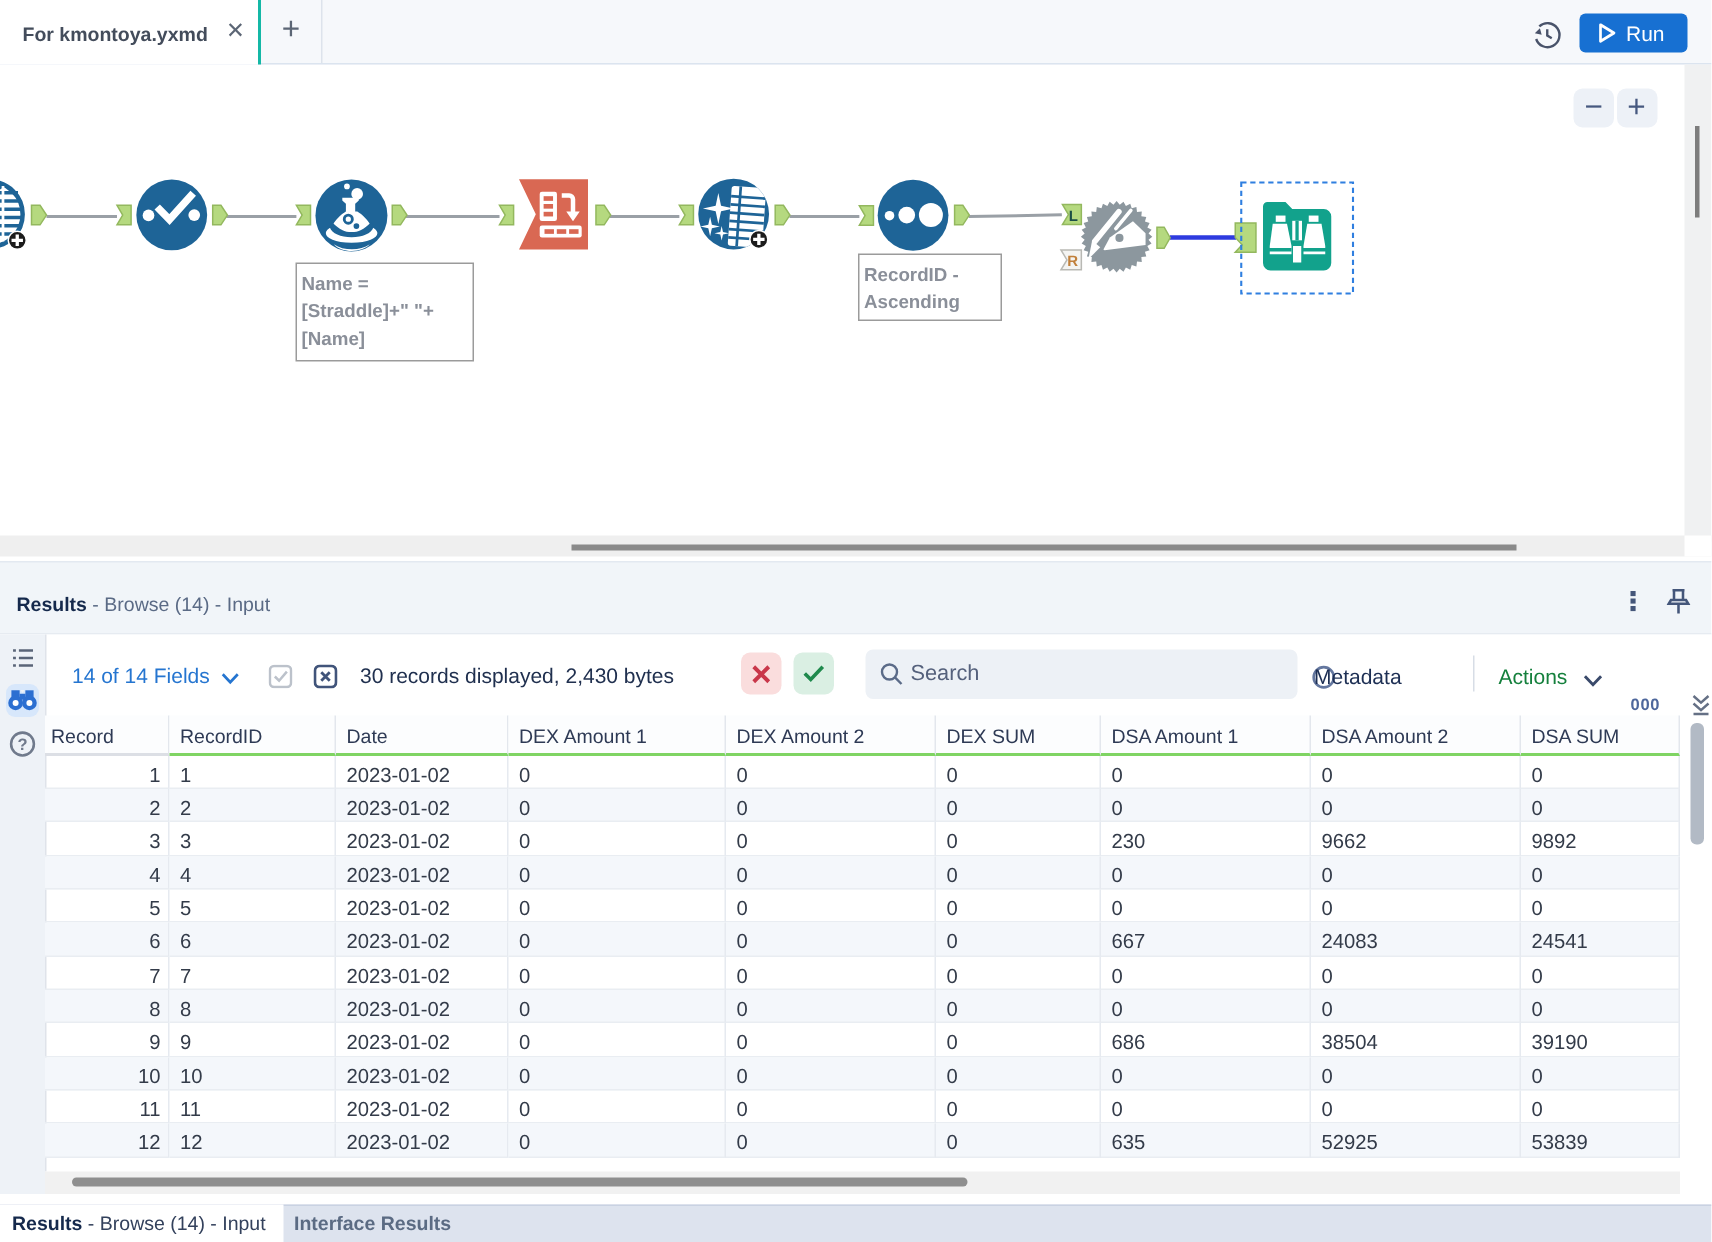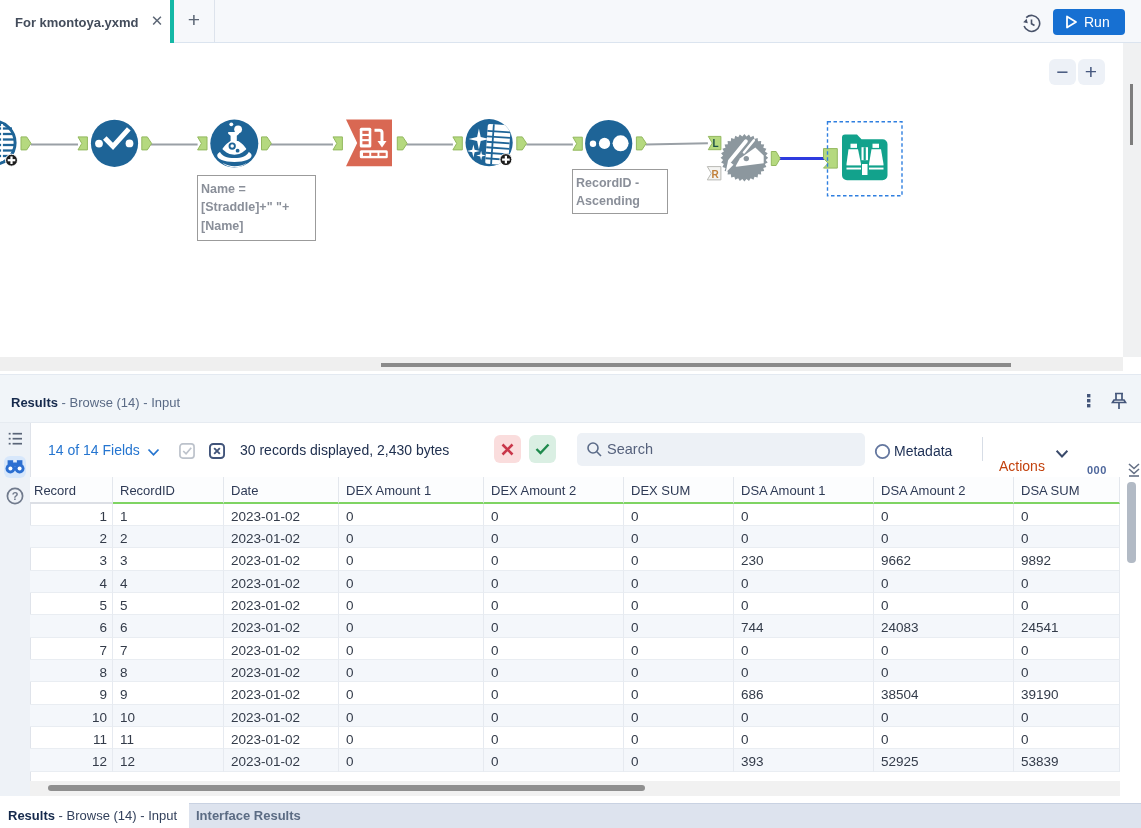--- a/index.html
+++ b/index.html
@@ -5,21 +5,21 @@
 * { margin:0; padding:0; box-sizing:border-box; }
 html,body { width:1141px; height:828px; overflow:hidden; background:#fff;
   font-family:"Liberation Sans", sans-serif; }
 .abs { position:absolute; }
 #stage { position:relative; width:1141px; height:828px; }
 
 
 #tabbar { left:0; top:0; width:1141px; height:43px; background:#f6f8fb;
   border-bottom:1px solid #dbe4ef; }
 #tab1 { left:0; top:0; width:174px; height:43px; background:#fff;
-  border-right:4px solid #14b8a6; }
+  border-right:2px solid #14b8a6; }
 #tab1 .lbl { position:absolute; left:15px; top:15px; font-size:13px; font-weight:700;
   color:#434c5b; letter-spacing:0; }
 #tabx { position:absolute; left:149px; top:13px; width:16px; height:16px;
   color:#5c6675; font-size:15px; line-height:16px; text-align:center; font-weight:400;}
 #plusbox { left:174px; top:0; width:41px; height:42px; border-right:1px solid #dde3ec;
   color:#5c6675; font-size:21px; font-weight:400; text-align:center; line-height:40px; }
 #runbtn { left:1053px; top:9px; width:72px; height:26px; background:#1770d2;
   border-radius:4px; color:#fff; font-size:14px; }
 #runbtn span { position:absolute; left:31px; top:4.5px; }
 
@@ -44,23 +44,23 @@
 
 #toolbar { left:0; top:423px; width:1141px; height:54px; background:#fff; }
 #fields { left:48px; top:442px; font-size:14px; color:#2575d0; }
 #recinfo { left:240px; top:442px; font-size:14px; color:#20304f;text-align:right; }
 .sqbtn { width:27px; height:28px; border-radius:6px; }
 #xbtn { left:494px; top:435px; background:#fadddd; }
 #vbtn { left:529px; top:435px; background:#daefe3; }
 #searchbox { left:577px; top:433px; width:288px; height:33px; background:#edf1f6;
   border-radius:5px; }
 #searchbox .ph { position:absolute; left:30px; top:8px; font-size:14.5px; color:#55617c; }
-#metatxt { left:894px; top:443px; font-size:14px; color:#1d2f54; }
+#metatxt { left:876px; top:443px; font-size:14px; color:#1d2f54; }
 #tbsep { left:982px; top:437px; width:1px; height:24px; background:#d7dde6; }
-#actions { left:999px; top:458px; font-size:14px; color:#c2410c; }
+#actions { left:999px; top:443px; font-size:14px; color:#15803d; }
 #zeros { left:1087px; top:445px; font-size:11px; font-weight:700; color:#4e679c;
   letter-spacing:0.5px;margin-top:19px;}
 
 
 #tablewrap { left:30px; top:477px; width:1090px; height:296px; }
 table { border-collapse:separate; border-spacing:0; table-layout:fixed; width:1090px; }
 th { height:26.5px; font-size:13px; font-weight:400; color:#2e3a55; text-align:left;
   vertical-align:top; padding:7px 0 0 7px; line-height:14px; border-right:1px solid #e3e7ed; border-bottom:2.5px solid #7fd463;
   background:#fcfdfe; white-space:nowrap; overflow:hidden; font-family:"Liberation Sans";}
 th.gut { border-bottom:2.5px solid #dcdfe5; }
@@ -438,21 +438,21 @@
             <td>0</td>
             <td>0</td>
           </tr>
       <tr class="alt">
             <td class="gut">6</td>
             <td>6</td>
             <td>2023-01-02</td>
             <td>0</td>
             <td>0</td>
             <td>0</td>
-            <td>744</td>
+            <td>667</td>
             <td>24083</td>
             <td>24541</td>
           </tr>
       <tr>
             <td class="gut">7</td>
             <td>7</td>
             <td>2023-01-02</td>
             <td>0</td>
             <td>0</td>
             <td>0</td>
@@ -504,21 +504,21 @@
             <td>0</td>
             <td>0</td>
           </tr>
       <tr class="alt">
             <td class="gut">12</td>
             <td>12</td>
             <td>2023-01-02</td>
             <td>0</td>
             <td>0</td>
             <td>0</td>
-            <td>393</td>
+            <td>635</td>
             <td>52925</td>
             <td>53839</td>
           </tr>
     </tbody>
       </table>
   </div>
 
   <div class="abs" id="tvsb"></div>
   <div class="abs" id="thsb-track"></div>
   <div class="abs" id="thsb-thumb"></div>

